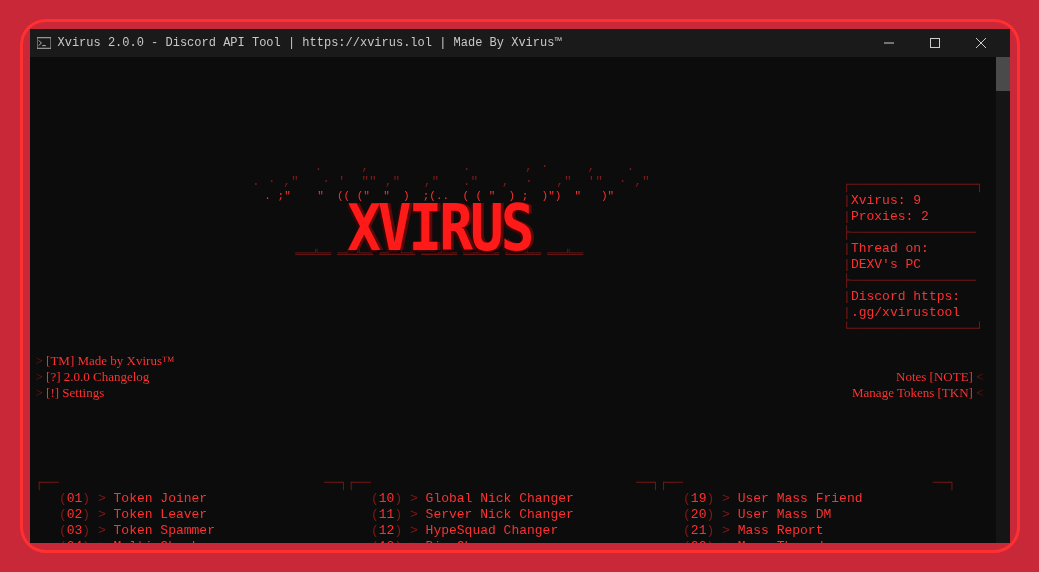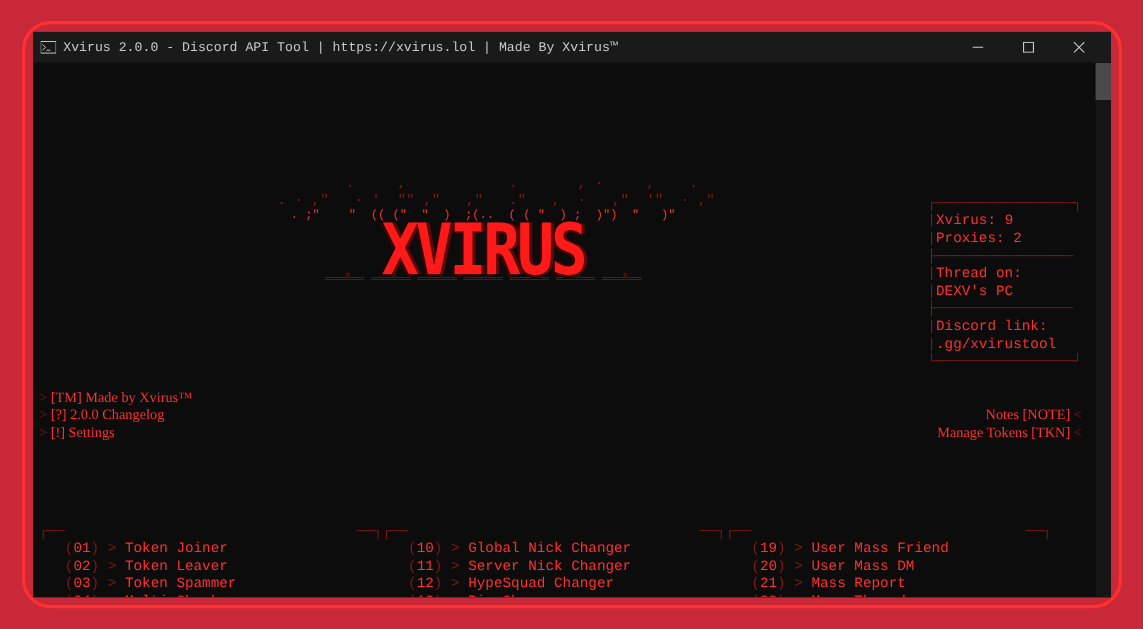--- a/index.html
+++ b/index.html
@@ -127,21 +127,21 @@
           <div class="logo-art dark" style="font-size:10px; line-height:8px; margin-top:3px;">═══╩══ ═══╩══ ═══╩══ ═══╩══ ═══╩══ ═══╩══ ═══╩══</div>
         </div>
         <div class="sidebox" style="padding:6px 20px 0 0;">
 <span class="dark">┌────────────────┐</span>
 <span class="dark">|</span><span>Xvirus:</span> <span>9</span>
 <span class="dark">|</span><span>Proxies:</span> <span>2</span>
 <span class="dark">├────────────────</span>
 <span class="dark">|</span><span>Thread on:</span>
 <span class="dark">|</span><span>DEXV's PC</span>
 <span class="dark">├────────────────</span>
-<span class="dark">|</span><span>Discord link:</span>
+<span class="dark">|</span><span>Discord https:</span>
 <span class="dark">|</span><span>.gg/xvirustool</span>
 <span class="dark">└────────────────┘</span></div>
       </div>
 
       
       <div id="toplinks" style="margin-top:-48px;"><div class="row"><span class="l"><span class="dark">&gt; </span>[TM] Made by Xvirus™</span></div><div class="row"><span class="l"><span class="dark">&gt; </span>[?] 2.0.0 Changelog</span><span class="r" style="padding-right:20px;">Notes [NOTE] <span class="dark">&lt;</span></span></div><div class="row"><span class="l"><span class="dark">&gt; </span>[!] Settings</span><span class="r" style="padding-right:20px;">Manage Tokens [TKN] <span class="dark">&lt;</span></span></div></div>
 
       
       <div class="menu-area" style="margin-top:10px;">
         <div class="col" id="menucol1"><span class="dark">┌──</span>                                  <span class="dark">──┐</span>

